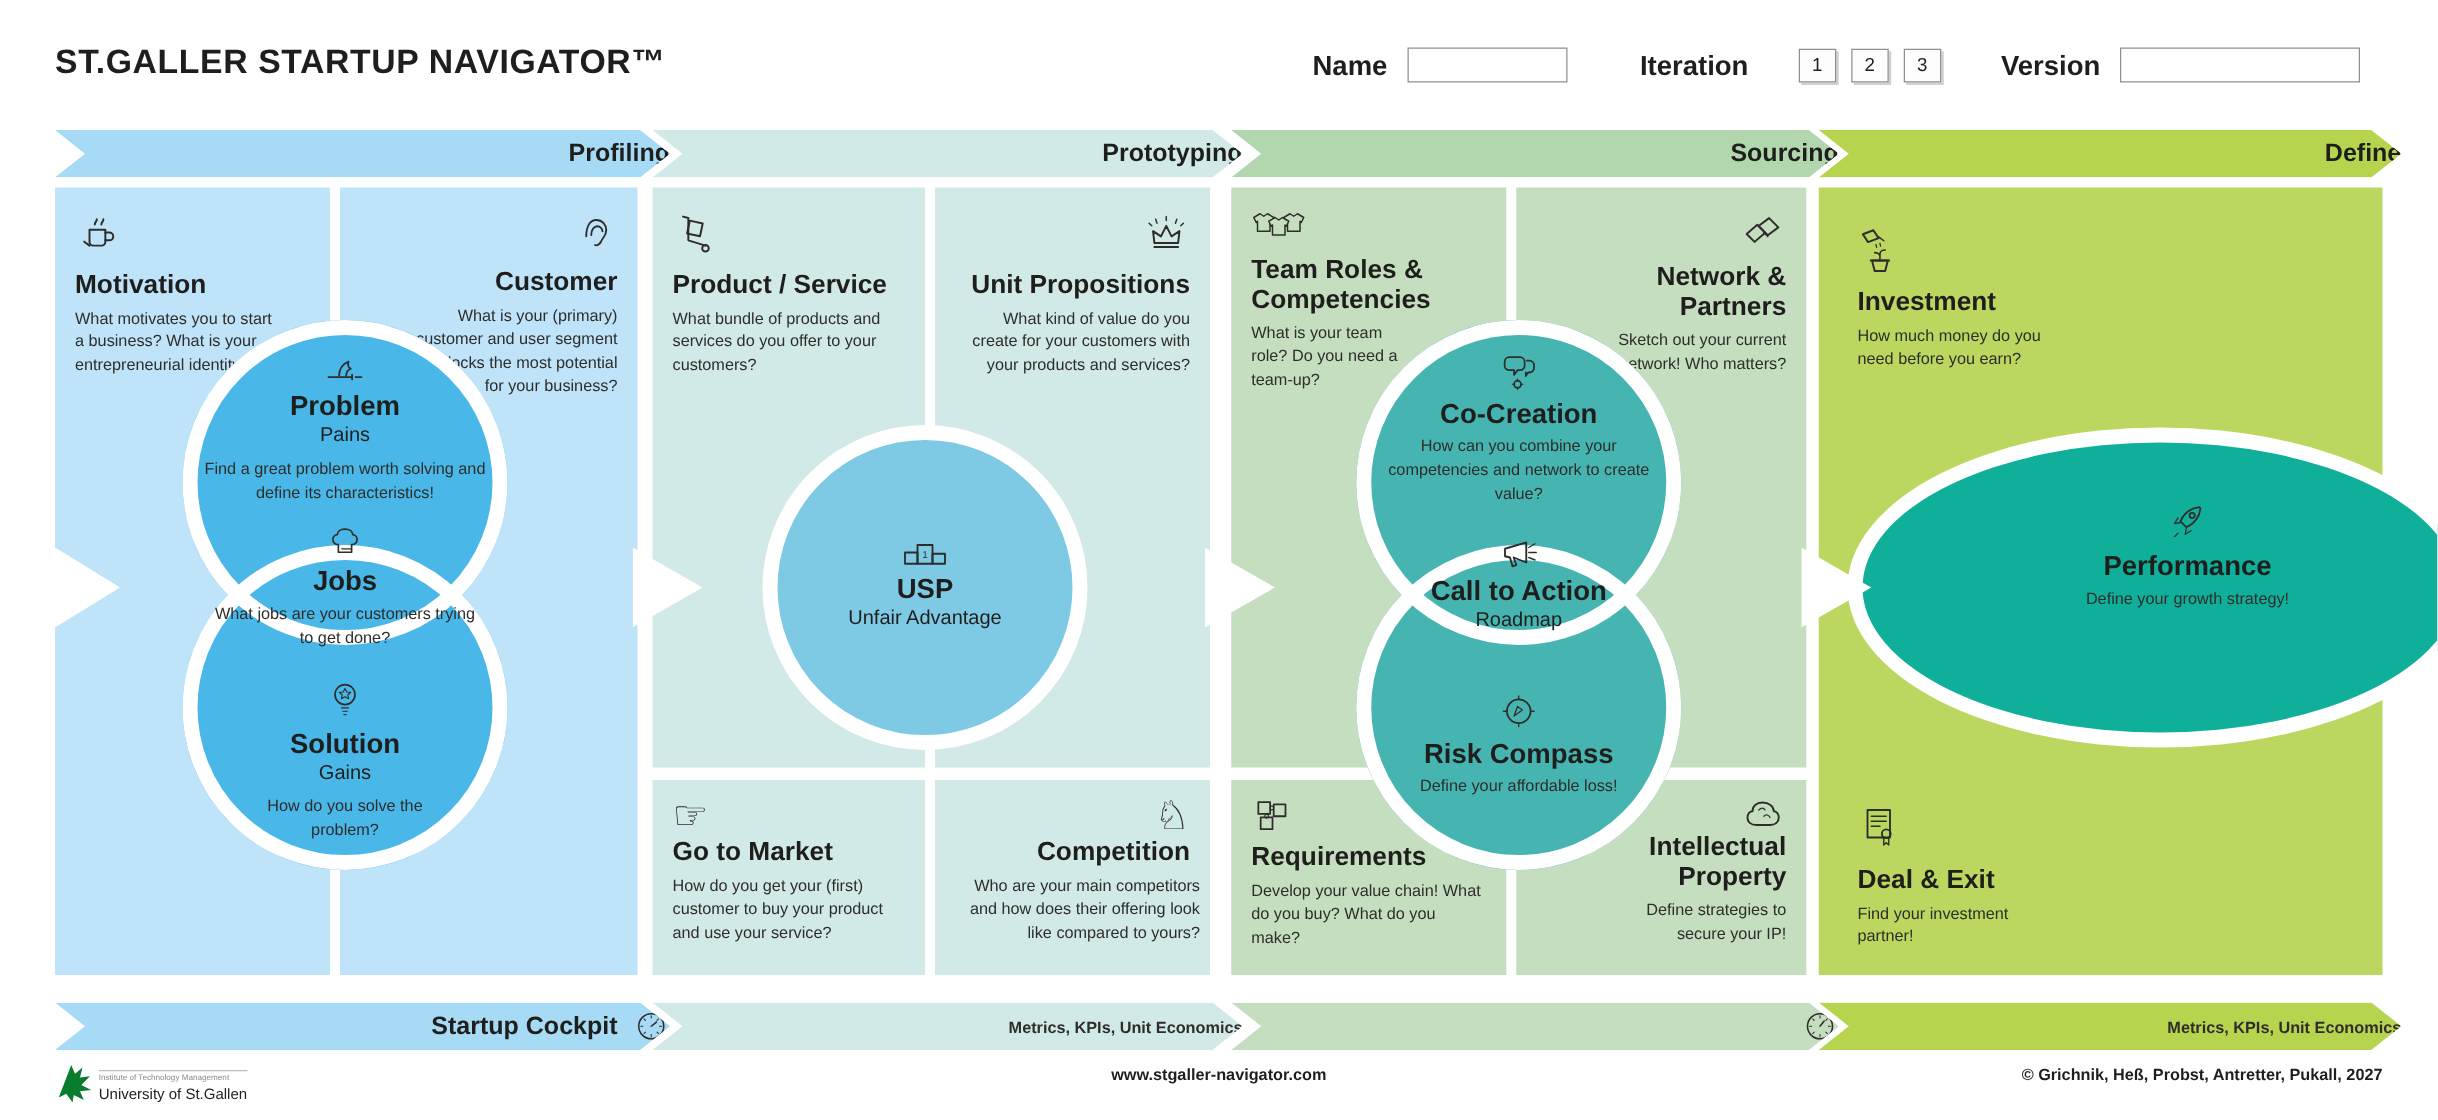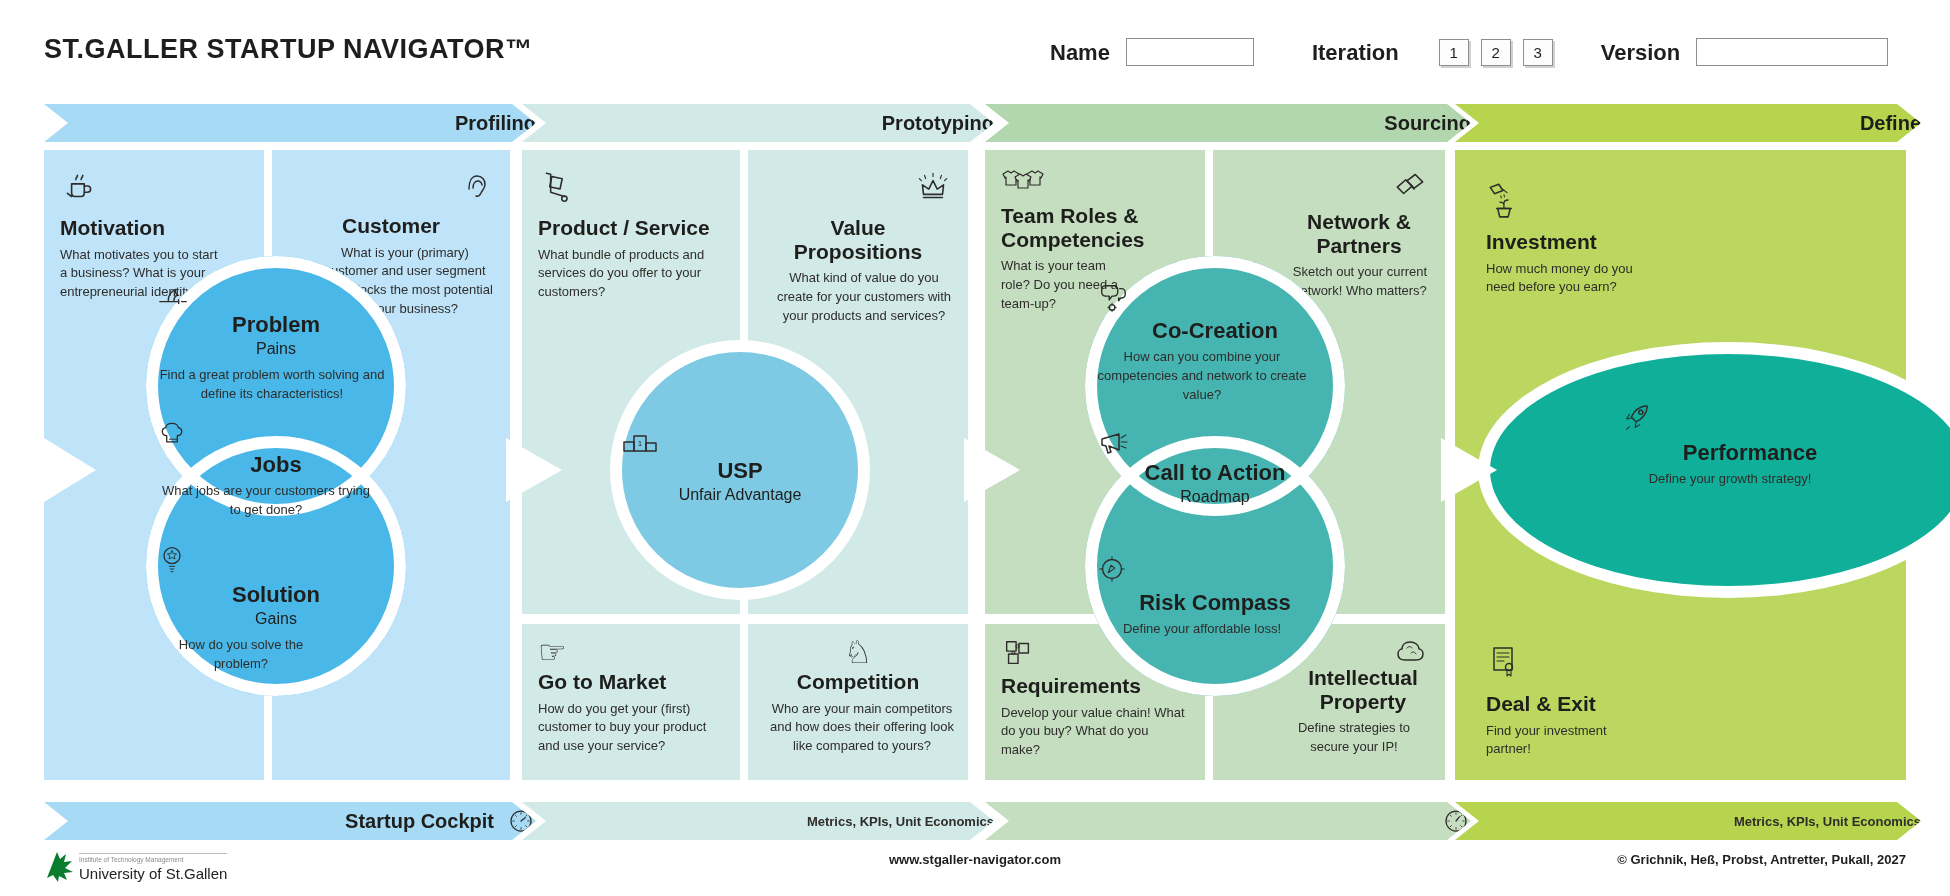--- a/index.html
+++ b/index.html
@@ -15,37 +15,37 @@
             font-size:15px;margin-left:12px;cursor:pointer;}
   
   .chev{position:absolute;height:38px;display:flex;align-items:center;justify-content:flex-end;
         clip-path:polygon(0 0,calc(100% - 24px) 0,100% 50%,calc(100% - 24px) 100%,0 100%,24px 50%);}
   .chev .lbl{font-size:20px;font-weight:700;color:var(--ink);}
   .chev .small{font-size:13px;font-weight:700;color:var(--text);}
   
   .cell{position:absolute;box-sizing:border-box;padding:18px 16px;}
   .cell h3{margin:10px 0 6px 0;font-size:21px;font-weight:700;line-height:1.12;color:var(--ink);}
   .cell p{margin:0;font-size:13px;line-height:1.45;color:var(--text);}
-  .cell.right{text-align:center;}
+  .cell.right{text-align:right;}
   .cell.right .ic{margin-left:auto;display:block;}
   .cell.right h3{margin-left:auto;}
   .cell.right p{margin-left:auto;}
   .ic{display:block;}
   
   .cfill{position:absolute;border-radius:50%;}
   .cring{position:absolute;border-radius:50%;border:12px solid #fff;box-sizing:border-box;background:transparent;z-index:5;}
-  .ctext{position:absolute;z-index:6;text-align:center;display:flex;flex-direction:column;}
+  .ctext{position:absolute;z-index:6;text-align:center;display:flex;flex-direction:column;align-items:center;}
   .ctext h4{margin:4px 0 2px 0;font-size:22px;font-weight:700;color:var(--ink);}
   .ctext .sub{font-size:16px;color:var(--ink);margin:0 0 6px 0;}
   .ctext p{margin:2px 0 0 0;font-size:13px;line-height:1.45;color:var(--text);}
   .conn{position:absolute;background:#fff;clip-path:polygon(0 0,100% 50%,0 100%);z-index:7;}
   
   .logo{position:absolute;left:44px;top:846px;display:flex;align-items:flex-end;}
   .logo .inst{font-size:6.5px;color:#8a8a8a;border-top:.5px solid #bbb;padding-top:2px;margin-bottom:2px;}
-  .logo .univ{font-size:15px;color:#222;text-align:right;}
+  .logo .univ{font-size:12px;color:#222;text-align:right;}
   .site{position:absolute;left:0;right:0;top:852px;text-align:center;font-size:13px;font-weight:700;color:var(--ink);}
   .copyright{position:absolute;right:44px;top:852px;font-size:13px;font-weight:700;color:var(--ink);}
   svg.line{stroke:var(--text);fill:none;stroke-width:1.5;stroke-linecap:round;stroke-linejoin:round;}
   .glyph{font-size:32px;line-height:1;color:var(--text);}
 </style>
 </head>
 <body>
 
 <div class="stage">
 
@@ -101,21 +101,21 @@
       </svg>
     <h3>Product / Service</h3>
     <p style="width:182px">What bundle of products and services do you offer to your customers?</p>
   </div>
   <div class="cell right" style="left:748px;top:150px;width:220px;height:464px;background:var(--proto)">
     <svg class="line ic" width="38" height="38" viewBox="0 0 36 36">
       <path d="M9 25l-1-9 6 4 4-8 4 8 6-4-1 9z"></path>
         <path d="M9 28h18"></path>
       <path d="M10 7l1 3M18 5v3M26 7l-1 3M5 10l2 2M31 10l-2 2" stroke-width="1.1"></path>
       </svg>
-    <h3>Value Propositions</h3>
+    <h3>Unit Propositions</h3>
     <p style="width:176px">What kind of value do you create for your customers with your products and services?</p>
   </div>
   <div class="cell" style="left:522px;top:624px;width:218px;height:156px;background:var(--proto);padding-top:12px">
     <span class="glyph ic">☞</span>
     <h3 style="margin-top:2px">Go to Market</h3>
     <p style="width:192px">How do you get your (first) customer to buy your product and use your service?</p>
   </div>
   <div class="cell right" style="left:748px;top:624px;width:220px;height:156px;background:var(--proto);padding-top:12px">
     <span class="glyph ic">♘</span>
     <h3 style="margin-top:2px">Competition</h3>

